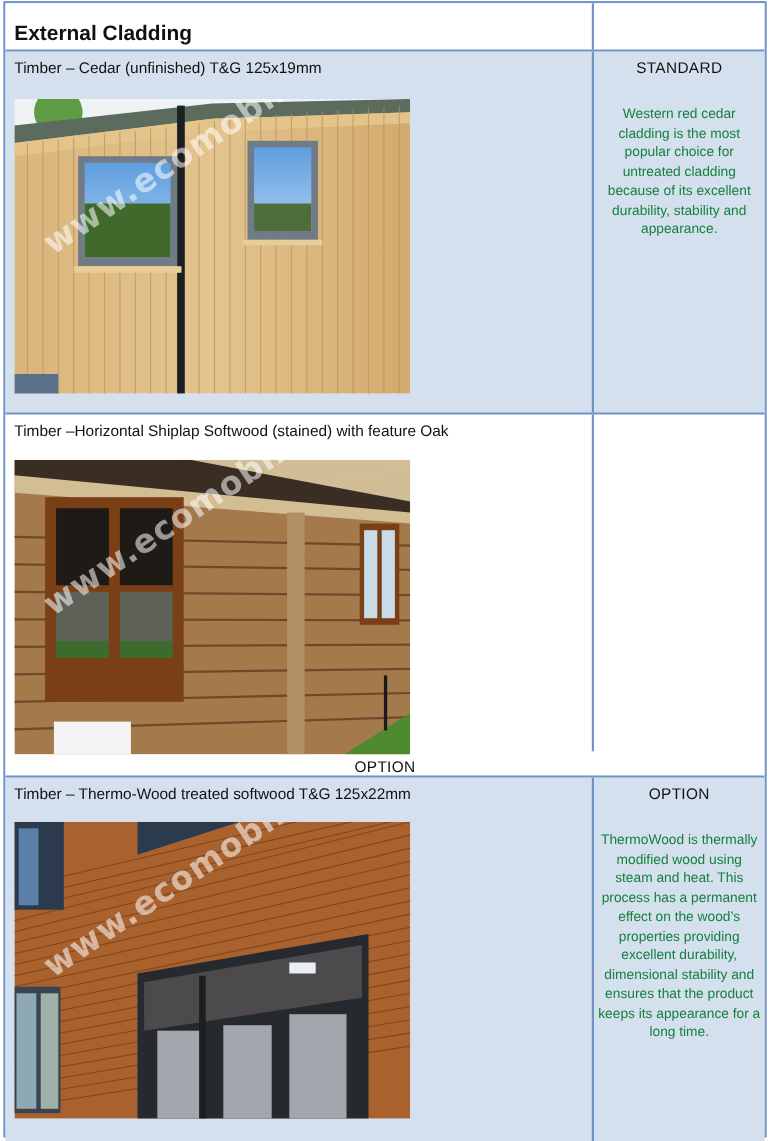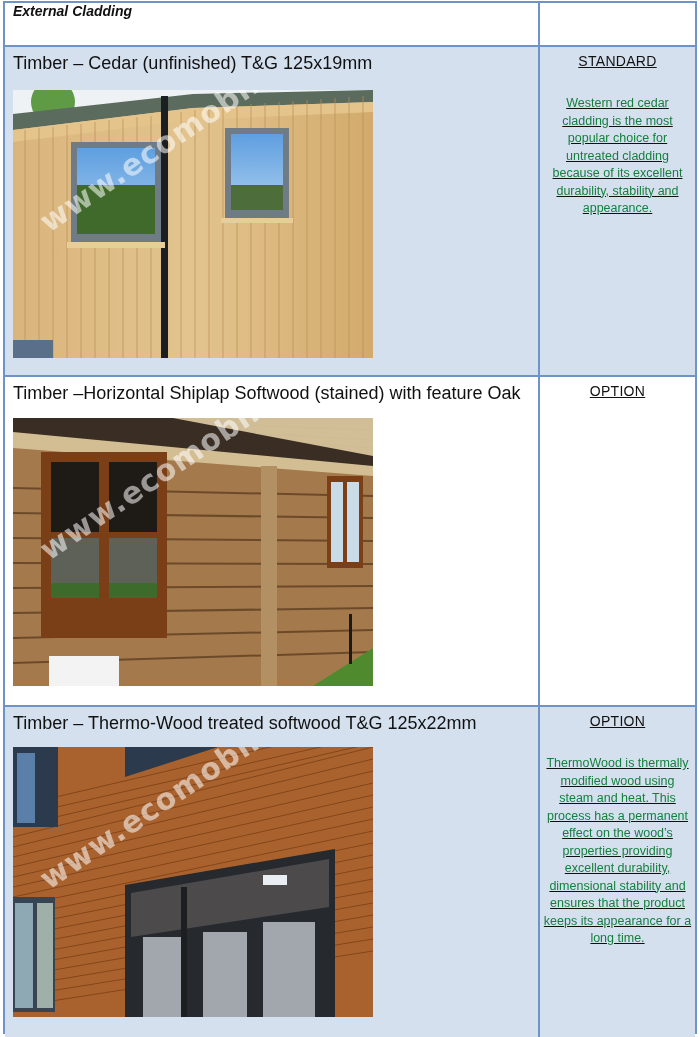--- a/index.html
+++ b/index.html
@@ -6,29 +6,29 @@
   html, body { width: 700px; height: 1037px; background: #ffffff; overflow: hidden; }
   body { font-family: "Liberation Sans", "DejaVu Sans", sans-serif; color: #111; }
 
   .table {
     position: absolute; left: 3px; top: 1px; width: 694px; height: 1033px;
     border: 2px solid #6f93c6;
   }
   .row { position: absolute; left: 0; width: 100%; display: flex; }
   .row.header { top: 0; height: 44px; background: #fff; border-bottom: 2px solid #6f93c6; }
   .row.r1 { top: 44px; height: 330px; background: #d5e0ef; border-bottom: 2px solid #6f93c6; }
-  .row.r2 { top: 374px; height: 330px; background: #ffffff; border-bottom: 2px solid #6f93c6; }
+  .row.r2 { top: 374px; height: 330px; background: #ffffff; border-bottom: 2px solid #6f93c6; flex-direction: column; }
   .row.r3 { top: 704px; height: 377px; background: #d5e0ef; }
 
   .cell-left { width: 535px; height: 100%; border-right: 2px solid #6f93c6; position: relative; }
-  .cell-right { flex: 1; height: 100%; position: relative; text-align: center; text-decoration: underline; }
-
-  .header-title { position: absolute; left: 8px; top: 0; font-weight: bold; font-size: 14px; font-style: italic; }
-
-  .item-title { position: absolute; left: 8px; top: 6px; font-size: 18px; white-space: nowrap; }
+  .cell-right { flex: 1; height: 100%; position: relative; text-align: center; }
+
+  .header-title { position: absolute; left: 8px; top: 17px; font-weight: bold; font-size: 19px; }
+
+  .item-title { position: absolute; left: 8px; top: 6px; font-size: 14px; white-space: nowrap; }
   .badge { display: block; margin-top: 6px; font-size: 14px; letter-spacing: 0.3px; }
   .desc { display: block; margin: 26px auto 0 auto; width: 150px; font-size: 12.5px; line-height: 17.5px; color: #15803d; }
 
   .photo {
     position: absolute; left: 8px; width: 360px; height: 268px; overflow: hidden;
   }
   .r1 .photo { top: 43px; }
   .r2 .photo { top: 41px; }
   .r3 .photo { top: 40px; height: 270px; }
 

